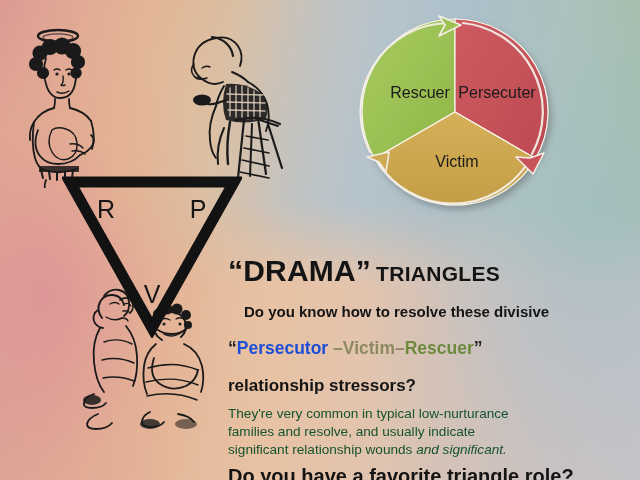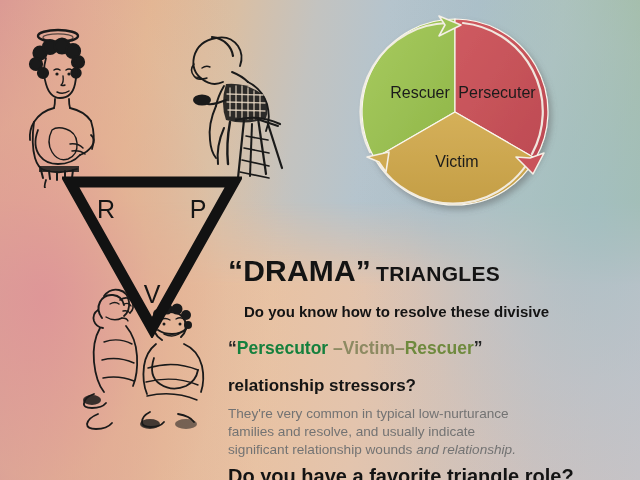--- a/index.html
+++ b/index.html
@@ -131,35 +131,35 @@
     margin: 16px;
   }
   .roles {
     font-size: 17.5px;
     font-weight: bold;
     line-height: 1.3;
     margin: 2px 0 0 0;
     white-space: nowrap;
   }
   .roles .q { color: #262626; }
-  .roles .persecutor { color: #15803d; }
+  .roles .persecutor { color: #1d4ed8; }
   .roles .dash { color: #8d8a62; }
   .roles .victim { color: #8d8a62; }
   .roles .rescuer { color: #6f8a3e; }
   .stressors {
     font-size: 17px;
     font-weight: bold;
     margin: 16px 0 0 0;
   }
   .body-copy {
     font-size: 13.6px;
     font-weight: normal;
     line-height: 1.32;
     margin: 9px 0 0 0;
-    color: #737373;
+    color: #14532d;
   }
   .body-copy .em { font-style: italic; }
   .closing {
     font-size: 20px;
     font-weight: bold;
     margin: 6px 0 0 0;
     white-space: nowrap;
   }
 </style>
 </head>
@@ -388,19 +388,19 @@
 
     <p class="roles">
       <span class="q">“</span><span class="persecutor">Persecutor</span><span class="dash"> –</span><span class="victim">Victim</span><span class="dash">–</span><span class="rescuer">Rescuer</span><span class="q">”</span>
     </p>
 
     <p class="stressors">relationship stressors?</p>
 
     <p class="body-copy">
       <span>They're very common in typical low-nurturance</span><br>
       <span>families and resolve, and usually indicate</span><br>
-      <span>significant relationship wounds </span><span class="em">and relationship.</span>
+      <span>significant relationship wounds </span><span class="em">and significant.</span>
     </p>
 
     <p class="closing">Do you have a favorite triangle role?</p>
   </div>
 
 </div>
 
 </body></html>

